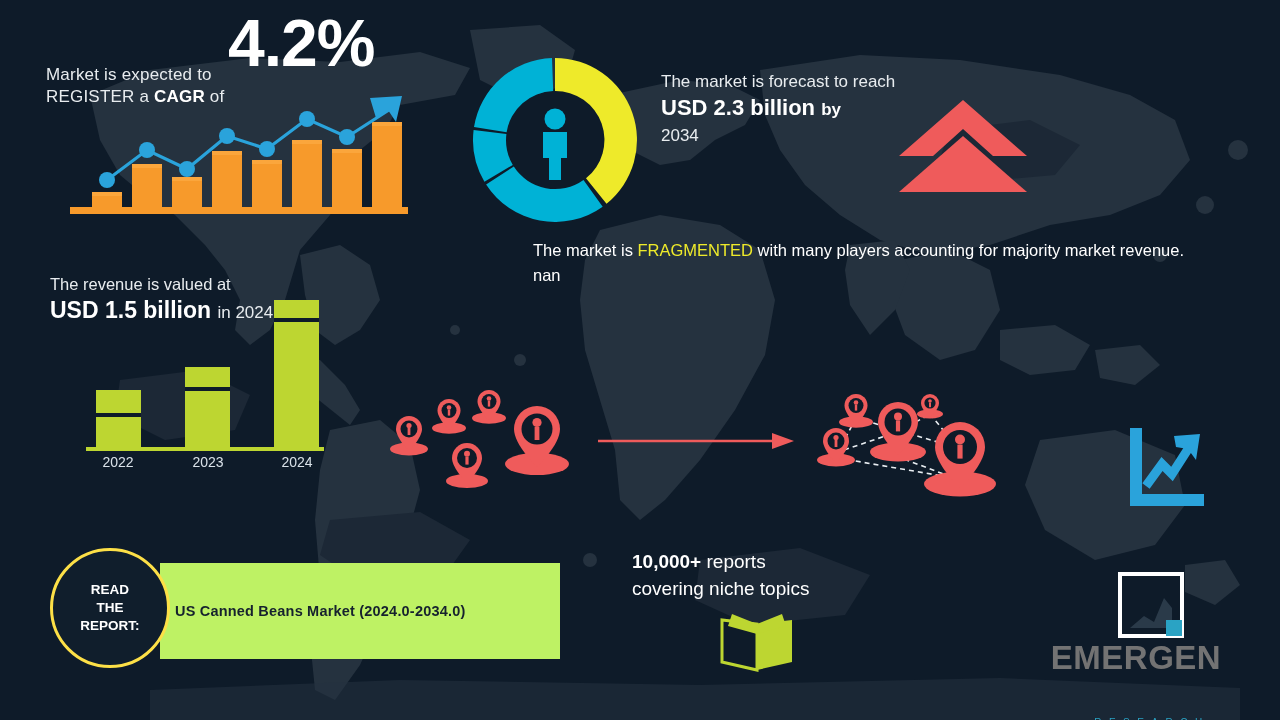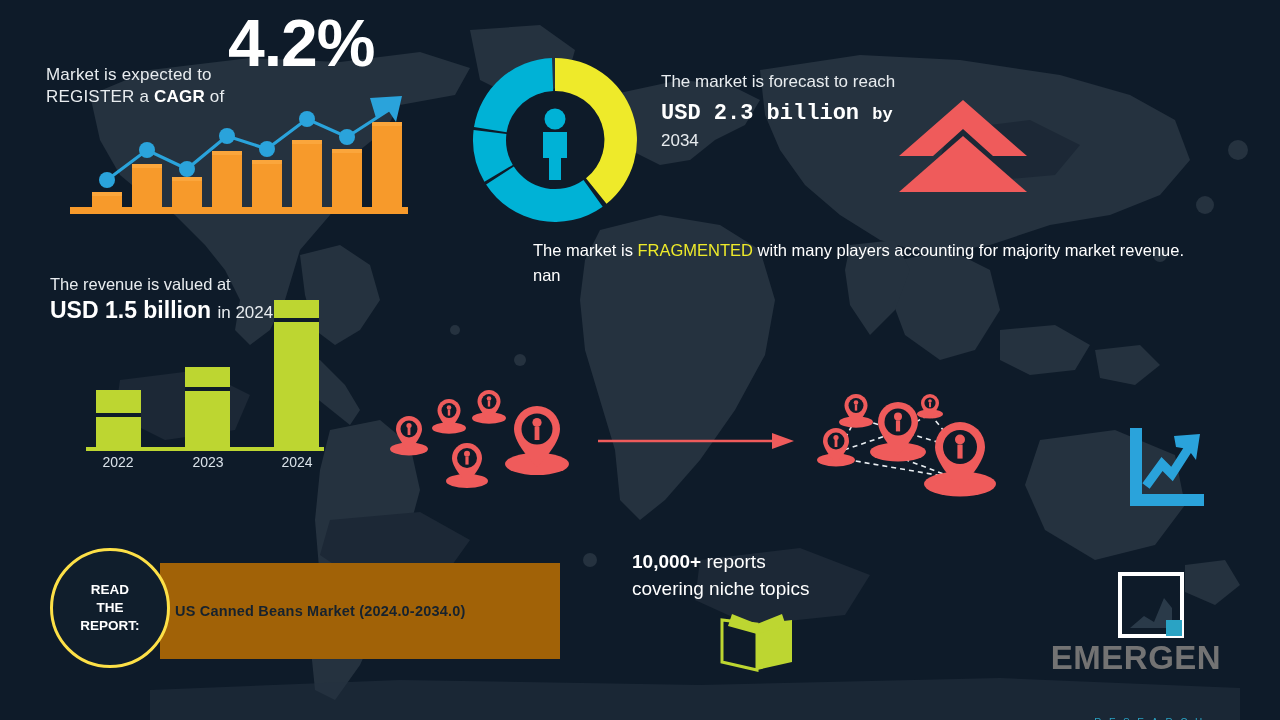--- a/index.html
+++ b/index.html
@@ -25,21 +25,21 @@
 
   
   .barchart { position:absolute; left:70px; top:88px; width:338px; height:132px; }
 
   
   .donut-wrap { position:absolute; left:466px; top:54px; width:178px; height:172px; }
 
   
   .forecast { position:absolute; left:661px; top:70px; width:240px; }
   .forecast .l1 { color:#e8ecef; font-size:17px; line-height:23px; }
-  .forecast .l2 { color:#ffffff; font-size:22px; font-weight:bold; line-height:30px; margin-top:6px;font-family:Liberation Mono, monospace; }
+  .forecast .l2 { color:#ffffff; font-size:22px; font-weight:bold; line-height:30px; margin-top:0; }
   .forecast .l2 .by { font-size:17px; }
   .forecast .l3 { color:#e8ecef; font-size:17px; line-height:22px; }
   .red-arrows { position:absolute; left:897px; top:96px; width:132px; height:96px; }
 
   
   .fragmented {
     position:absolute; left:533px; top:238px; width:680px;
     color:#ffffff; font-size:16.5px; line-height:25px;
   }
   .fragmented .hl { color:#eeea2a; }
@@ -53,21 +53,21 @@
 
   
   .pins-left { position:absolute; left:382px; top:388px; width:200px; height:110px; }
   .pins-right { position:absolute; left:808px; top:386px; width:200px; height:115px; }
   .transfer-arrow { position:absolute; left:596px; top:428px; width:200px; height:26px; }
   .growth-icon { position:absolute; left:1122px; top:424px; width:82px; height:84px; }
 
   
   .report-bar {
     position:absolute; left:160px; top:563px; width:400px; height:96px;
-    background:#a16207;
+    background:#bef264;
   }
   .report-bar .title {
     position:absolute; left:15px; top:50%; transform:translateY(-50%);
     color:#16222e; font-size:14.5px; font-weight:bold; letter-spacing:.2px;
   }
   .report-circle {
     position:absolute; left:50px; top:548px; width:120px; height:120px;
     border-radius:50%; background:#101e2c; border:3px solid #fde047;
     display:flex; align-items:center; justify-content:center; z-index:3;
   }

